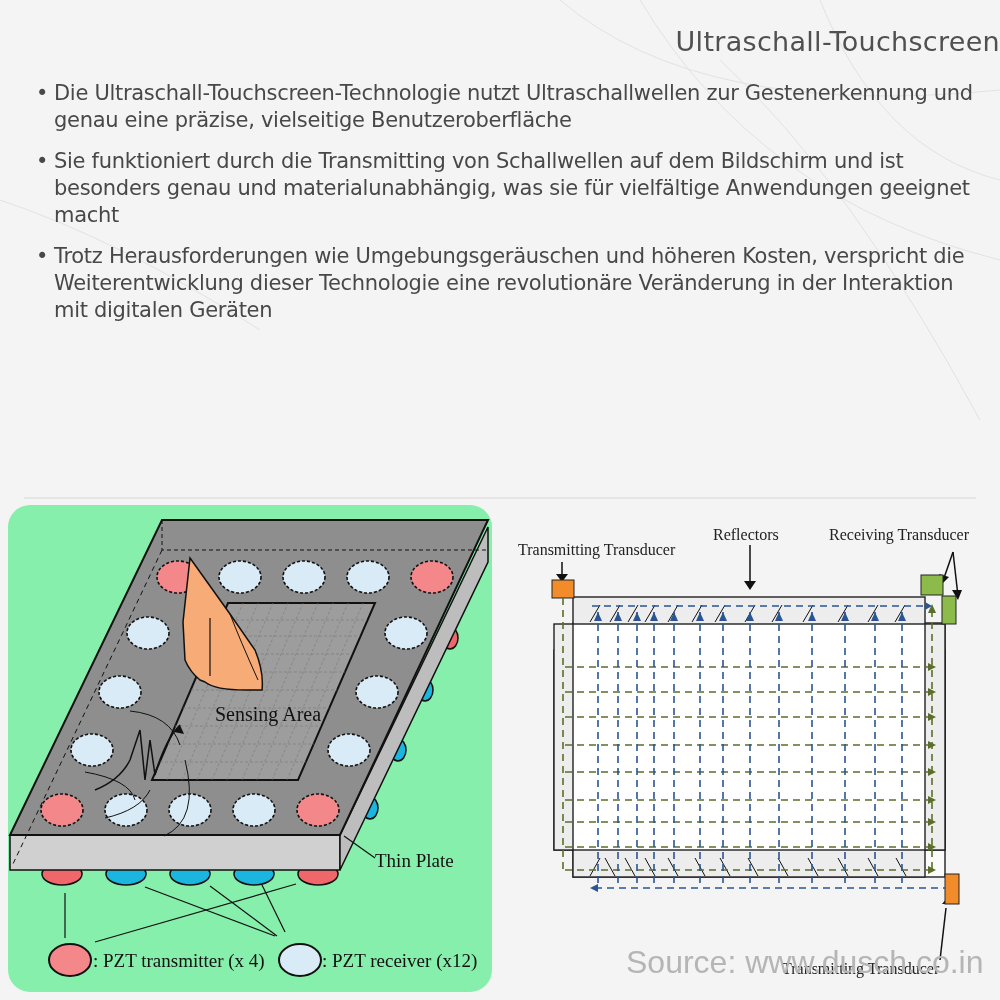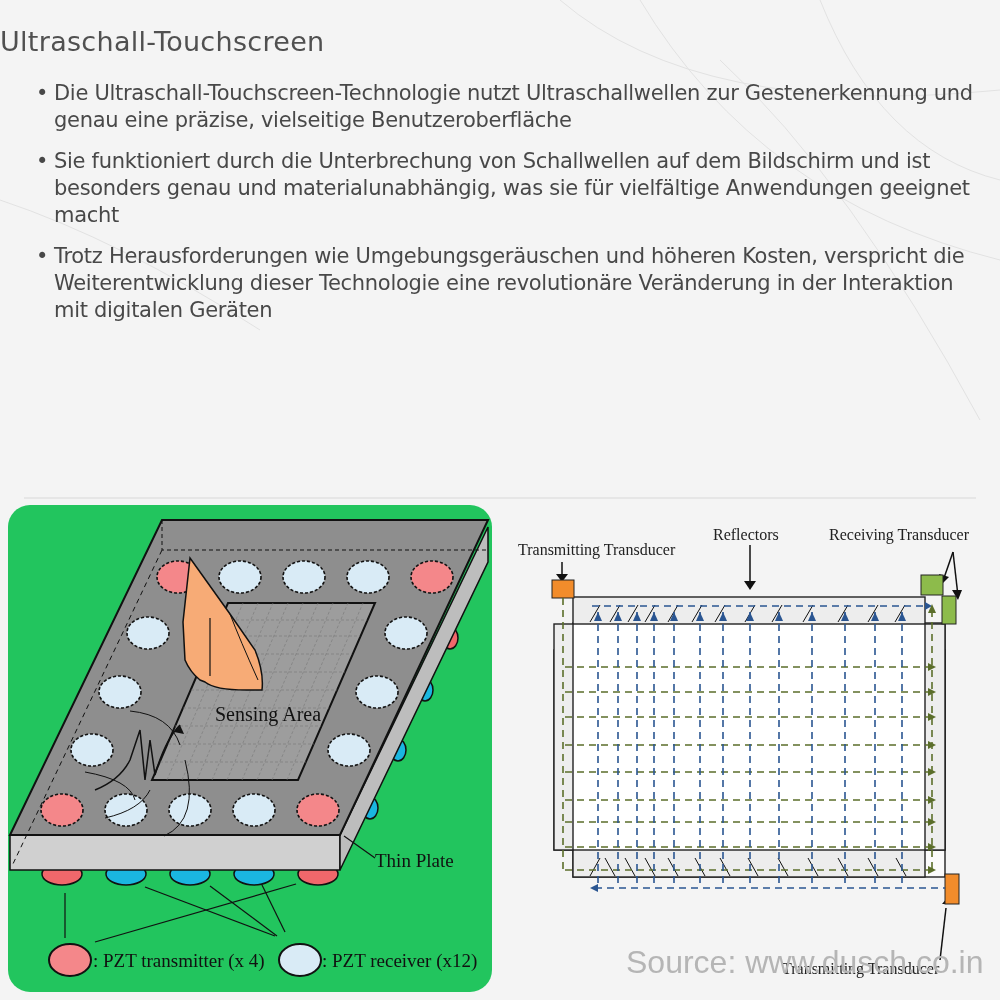--- a/index.html
+++ b/index.html
@@ -1,23 +1,23 @@
 <!DOCTYPE html>
 <html><head>
 <meta charset="utf-8">
 <style>
   html,body{margin:0;padding:0;}
   body{width:1000px;height:1000px;position:relative;overflow:hidden;background:#f4f4f4;font-family:"DejaVu Sans","Liberation Sans",sans-serif;color:#444;}
   .bg-lines{position:absolute;left:0;top:0;width:1000px;height:480px;}
-  .title{position:absolute;top:26px;left:0;width:1000px;text-align:left;font-size:27px;color:#505050;letter-spacing:0.3px;}
+  .title{position:absolute;top:26px;left:0;width:1000px;text-align:right;font-size:27px;color:#505050;letter-spacing:0.3px;}
   .bullets{position:absolute;top:80px;left:34px;width:950px;margin:0;padding:0;list-style:none;}
   .bullets li{position:relative;padding-left:20px;font-size:21px;line-height:27px;color:#484848;margin-bottom:14px;letter-spacing:-0.3px;}
   .bullets li .dot{position:absolute;left:2px;top:0;}
   .divider{position:absolute;top:497px;left:24px;width:952px;height:2px;background:#e6e6e6;}
-  .panel-left{position:absolute;left:8px;top:505px;width:484px;height:487px;background:#22c55e;border-radius:22px;}
+  .panel-left{position:absolute;left:8px;top:505px;width:484px;height:487px;background:#86efac;border-radius:22px;}
   .panel-right{position:absolute;left:500px;top:505px;width:500px;height:495px;}
   svg text{font-family:"Liberation Serif","DejaVu Serif",serif;}
   .source{position:absolute;left:626px;top:944px;font-size:32px;color:#b5b5b5;font-family:"Liberation Sans",sans-serif;}
 </style>
 </head>
 <body>
 
 <svg class="bg-lines" viewBox="0 0 1000 480">
   <g stroke="#e2e2e2" stroke-width="1" fill="none">
     <path d="M560 0 Q700 120 1000 90"></path>
@@ -25,21 +25,21 @@
     <path d="M720 60 Q850 180 980 420"></path>
     <path d="M820 0 Q880 150 1000 180"></path>
     <path d="M0 200 Q120 240 260 330"></path>
   </g>
 </svg>
 
 <div class="title">Ultraschall-Touchscreen</div>
 
 <ul class="bullets">
   <li><span class="dot">•</span><span>Die Ultraschall-Touchscreen-Technologie nutzt Ultraschallwellen zur Gestenerkennung und genau eine präzise, vielseitige Benutzeroberfläche</span></li>
-  <li><span class="dot">•</span><span>Sie funktioniert durch die Unterbrechung von Schallwellen auf dem Bildschirm und ist besonders genau und materialunabhängig, was sie für vielfältige Anwendungen geeignet macht</span></li>
+  <li><span class="dot">•</span><span>Sie funktioniert durch die Transmitting von Schallwellen auf dem Bildschirm und ist besonders genau und materialunabhängig, was sie für vielfältige Anwendungen geeignet macht</span></li>
   <li><span class="dot">•</span><span>Trotz Herausforderungen wie Umgebungsgeräuschen und höheren Kosten, verspricht die Weiterentwicklung dieser Technologie eine revolutionäre Veränderung in der Interaktion mit digitalen Geräten</span></li>
 </ul>
 
 <div class="divider"></div>
 
 <div class="panel-left">
   <svg width="484" height="487" viewBox="8 505 484 487">
 
     <g stroke="#111" stroke-width="1.5">
       <ellipse cx="62" cy="874" rx="20" ry="11" fill="#f0676b"></ellipse>

